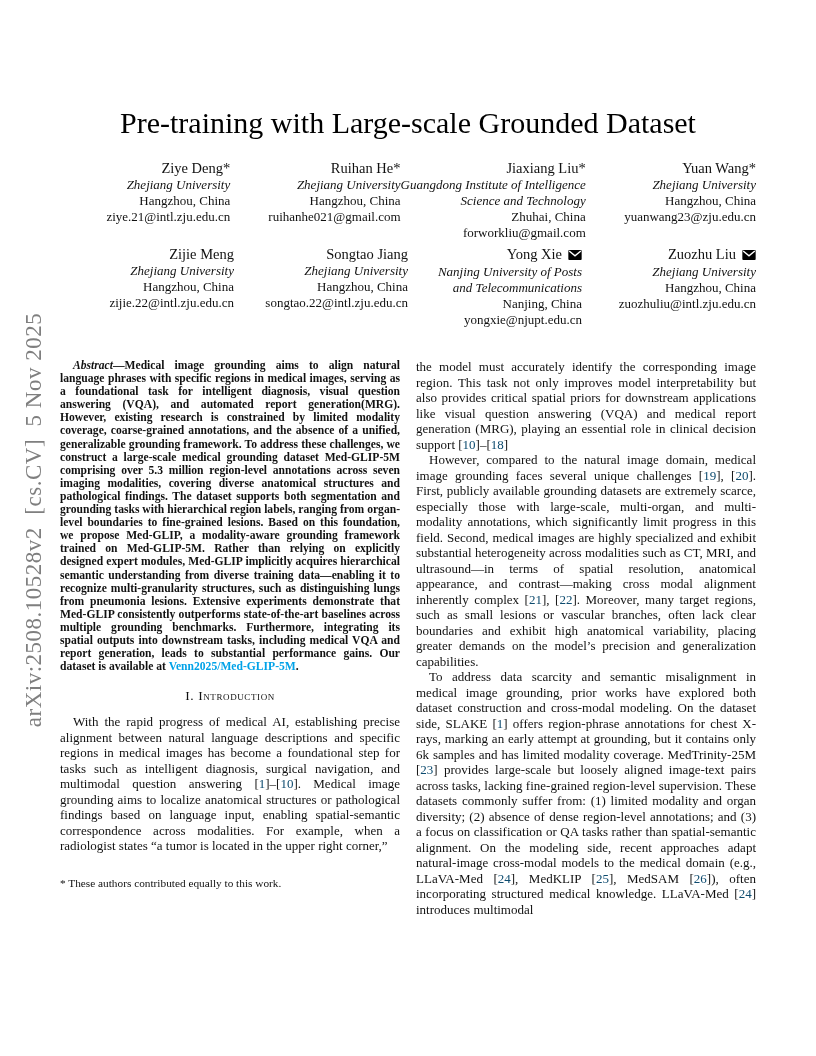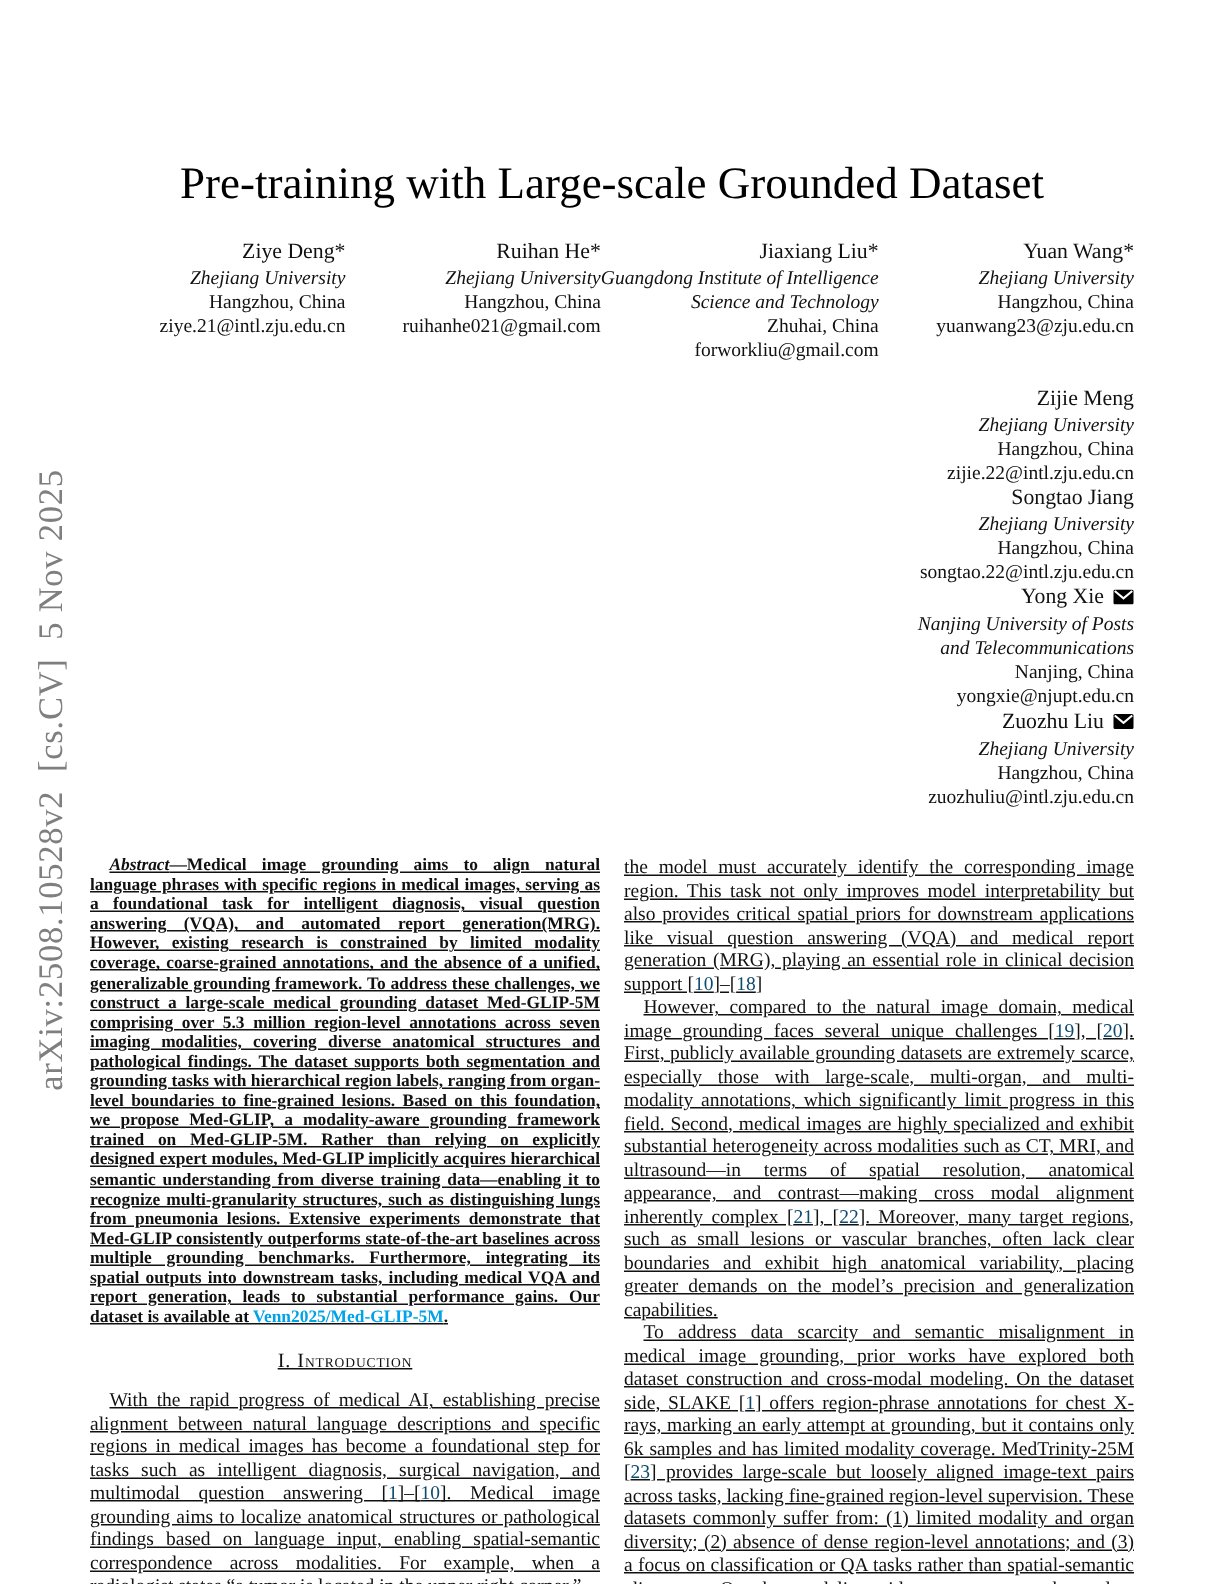--- a/index.html
+++ b/index.html
@@ -17,29 +17,29 @@
   }
 
   .content { position: absolute; left: 60px; top: 0; width: 696px; }
 
   .paper-title {
     margin-top: 66px; text-align: center;
     font-size: 30px; line-height: 38px; font-weight: 400; color: #000;
   }
 
   .authors-row { display: flex; flex-direction: row; margin-top: 17px; }
-  .authors-row.second { margin-top: 16px; flex-direction: column; }
+  .authors-row.second { margin-top: 4px; }
   .author { flex: 1 1 0; text-align: right; font-size: 13px; line-height: 16px; }
   .author-name { font-size: 14.5px; line-height: 18px; white-space: nowrap; }
   .author-affil { font-style: italic; white-space: nowrap; }
   .author-city, .author-email { white-space: nowrap; }
   .env-icon { display: inline-block; margin-left: 6px; vertical-align: -1px; }
 
   .columns { display: flex; gap: 16px; margin-top: 31px; }
-  .col { width: 340px; text-decoration: underline; }
+  .col { width: 340px; }
 
   .abstract-par, .index-par {
     font-weight: bold; font-size: 11.6px; line-height: 13.1px;
     text-align: justify; text-indent: 13px;
   }
   .index-par { margin-top: 2px; }
   .run-abslead { font-style: italic; }
   .run-cite { color: #0c4a6e; }
   .run-link { color: #00a2e8; }
   .abstract-par .run-link { font-weight: bold; }

